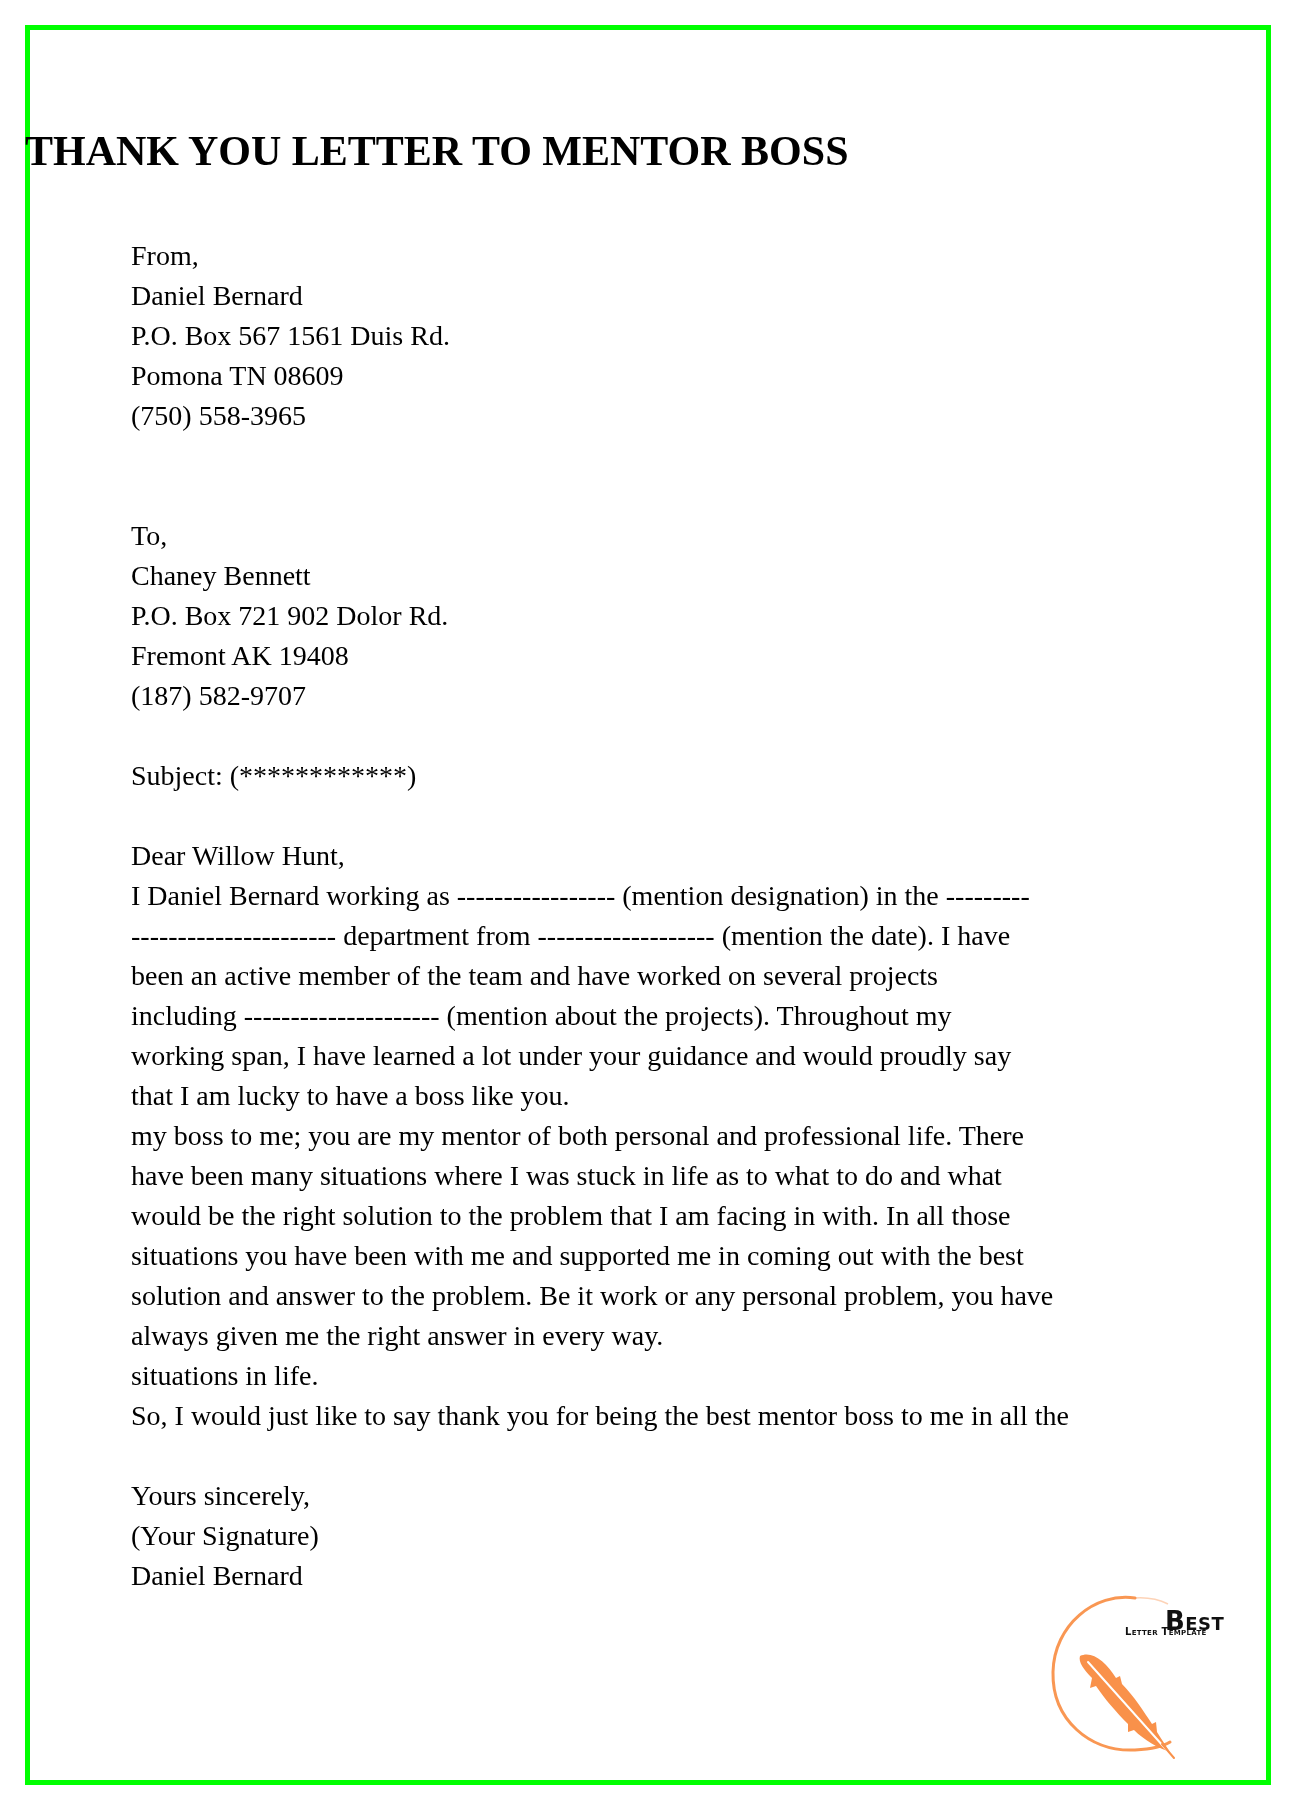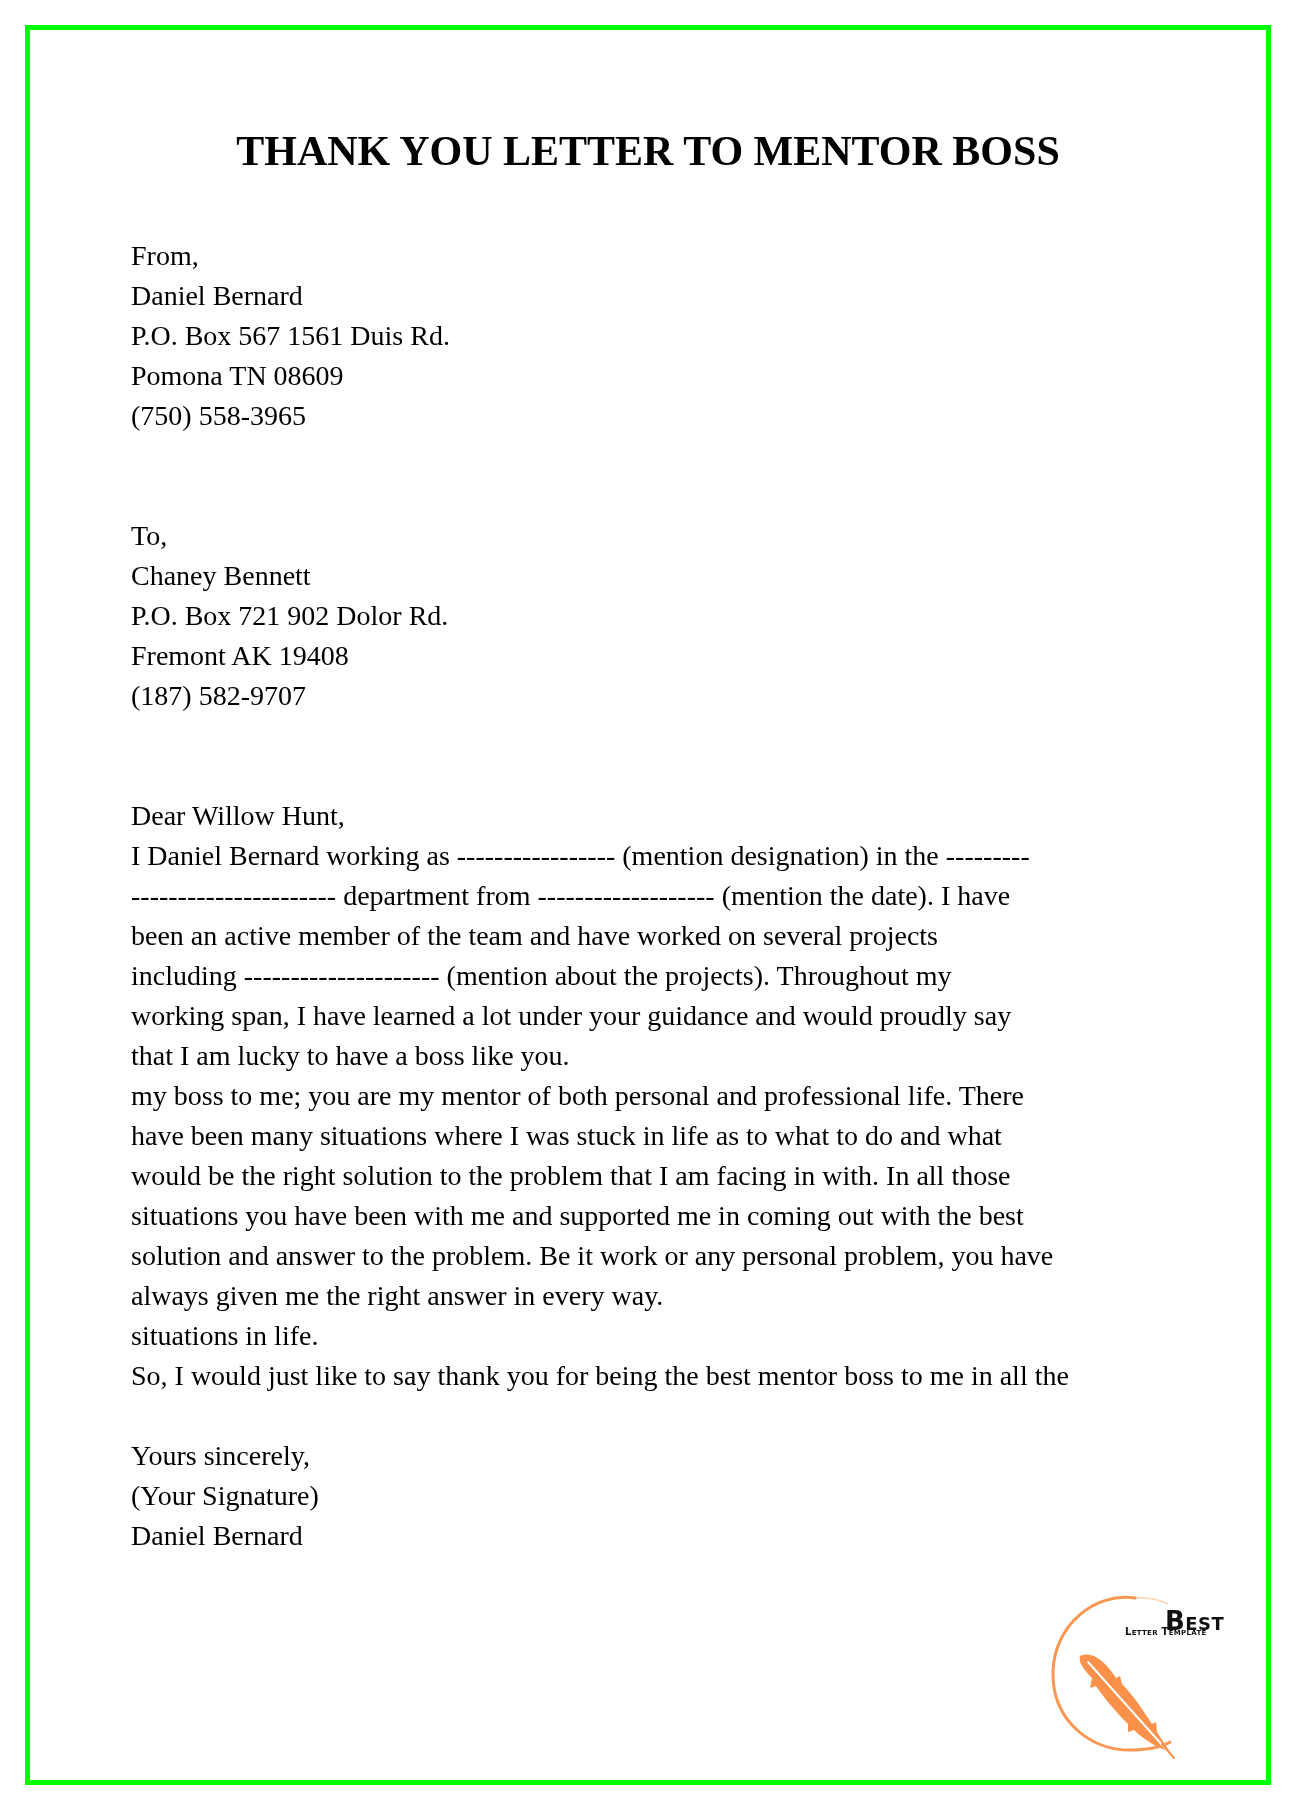--- a/index.html
+++ b/index.html
@@ -22,21 +22,20 @@
     width: 1236px;
     height: 1750px;
     border: 5px solid #00ff00;
     box-sizing: content-box;
   }
   .title {
     position: absolute;
     left: 25px;
     top: 127px;
     width: 1246px;
-    text-align: center;
     font-family: "Liberation Serif", serif;
     font-weight: bold;
     font-size: 42px;
     line-height: 48px;
     margin: 0;
     letter-spacing: 0;
   }
   .letter-body {
     position: absolute;
     left: 131px;
@@ -117,20 +116,21 @@
   <span class="blank"></span>
   <span class="blank"></span>
   <div>
     <span class="line">To,</span>
     <span class="line">Chaney Bennett</span>
     <span class="line">P.O. Box 721 902 Dolor Rd.</span>
     <span class="line">Fremont AK 19408</span>
     <span class="line">(187) 582-9707</span>
   </div>
   <span class="blank"></span>
+  <span class="line">Subject: (************)</span>
   <span class="blank"></span>
   <span class="line">Dear Willow Hunt,</span>
   <div>
     <span class="para-line">I Daniel Bernard working as ----------------- (mention designation) in the ---------</span>
     <span class="para-line">---------------------- department from ------------------- (mention the date). I have</span>
     <span class="para-line">been an active member of the team and have worked on several projects</span>
     <span class="para-line">including --------------------- (mention about the projects). Throughout my</span>
     <span class="para-line">working span, I have learned a lot under your guidance and would proudly say</span>
     <span class="para-line">that I am lucky to have a boss like you.</span>
     <span class="para-line">my boss to me; you are my mentor of both personal and professional life. There</span>

